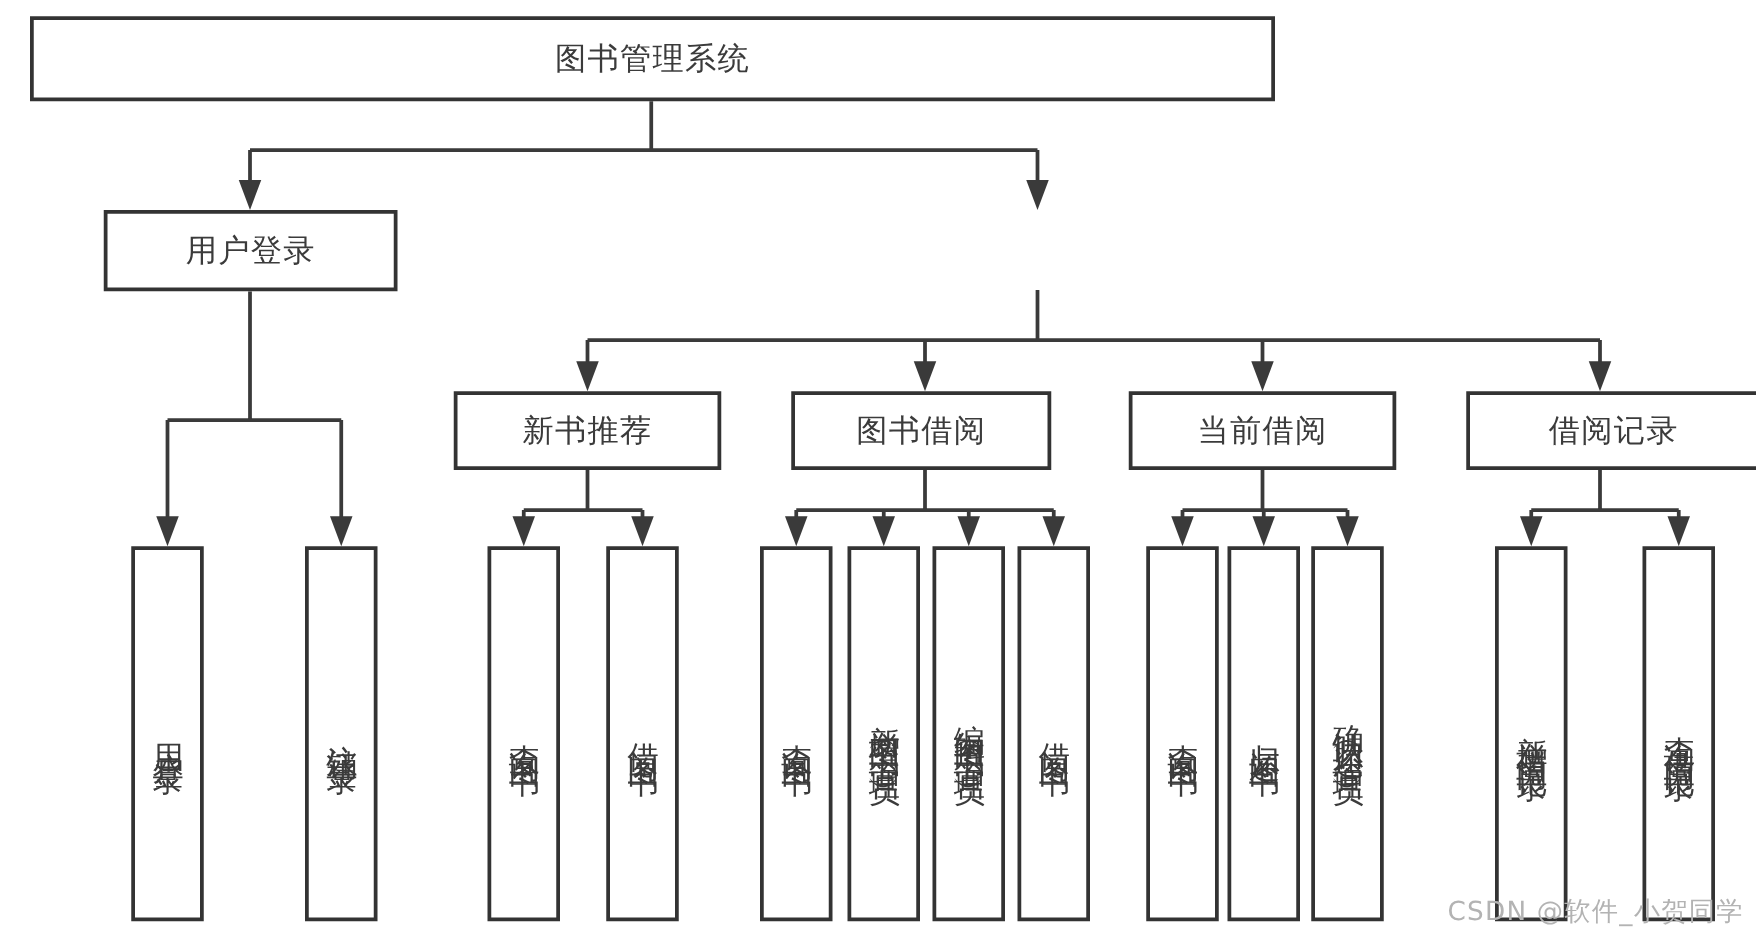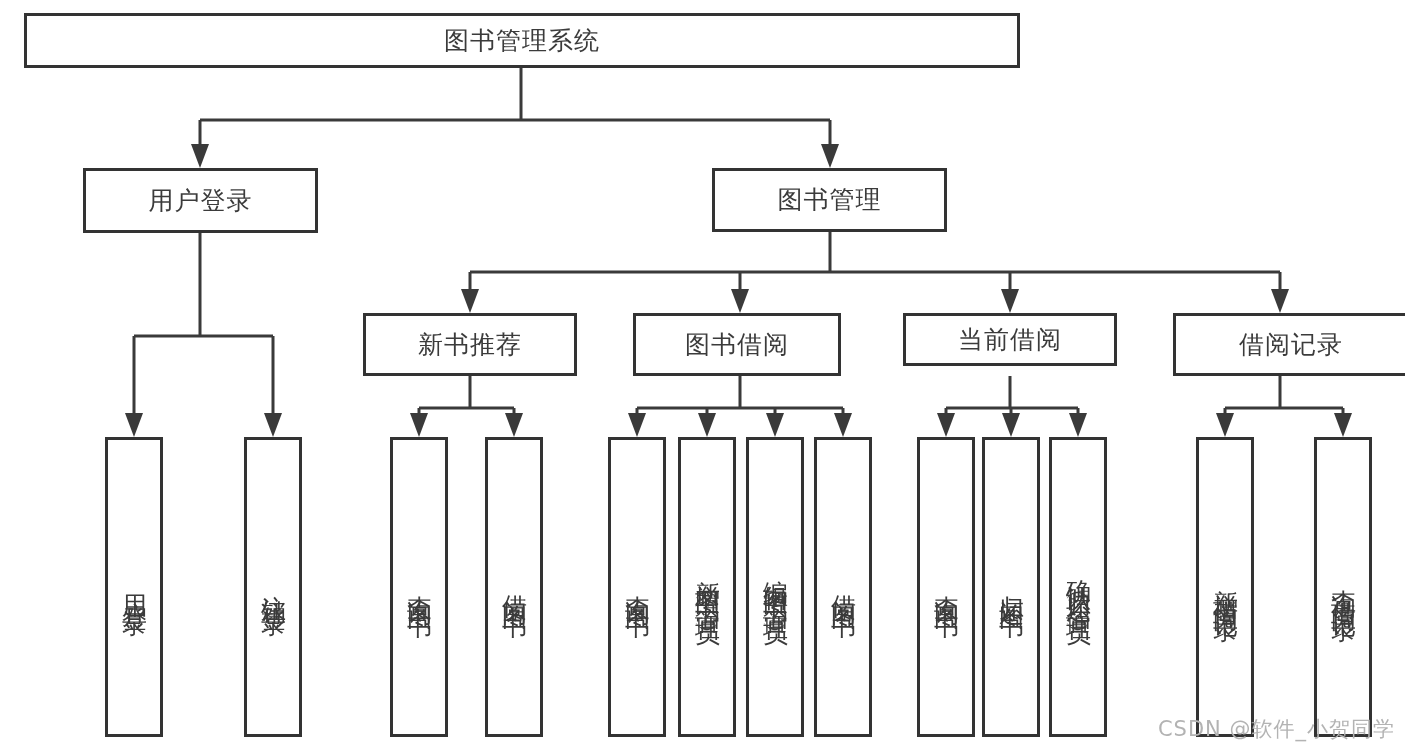--- a/index.html
+++ b/index.html
@@ -36,26 +36,26 @@
     display: flex;
     align-items: center;
     justify-content: center;
     font-size: 25px;
     letter-spacing: 1px;
     z-index: 2;
     line-height: 1.2;
     white-space: nowrap;
   }
   
-  .n-root   { left: 24px;   top: 13px;  width: 996px; height: 55px; }
+  .n-root   { left: 24px;   top: 13px;  width: 996px; height: 68px; }
   .n-login  { left: 83px;   top: 168px; width: 235px; height: 65px; }
   .n-mgmt   { left: 712px;  top: 168px; width: 235px; height: 64px; }
   .n-l3-0   { left: 363px;  top: 313px; width: 214px; height: 63px; }
   .n-l3-1   { left: 633px;  top: 313px; width: 208px; height: 63px; }
-  .n-l3-2   { left: 903px;  top: 313px; width: 214px; height: 53px; }
+  .n-l3-2   { left: 903px;  top: 313px; width: 214px; height: 63px; }
   .n-l3-3   { left: 1173px; top: 313px; width: 236px; height: 63px; }
   
   .leaf {
     top: 437px;
     width: 58px;
     height: 300px;
     writing-mode: vertical-rl;
     text-orientation: mixed;
     letter-spacing: 6px;
     font-size: 25px;
@@ -109,21 +109,20 @@
       M628 413 L646 413 L637 437 Z  M698 413 L716 413 L707 437 Z
       M766 413 L784 413 L775 437 Z  M834 413 L852 413 L843 437 Z
       M937 413 L955 413 L946 437 Z  M1002 413 L1020 413 L1011 437 Z
       M1069 413 L1087 413 L1078 437 Z
       M1216 413 L1234 413 L1225 437 Z  M1334 413 L1352 413 L1343 437 Z"></path>
   </svg>
 
   <div class="node n-root">图书管理系统</div>
 
   <div class="node n-login">用户登录</div>
-  <div class="node n-mgmt">图书管理</div>
 
   <div class="node n-l3-0">新书推荐</div>
   <div class="node n-l3-1">图书借阅</div>
   <div class="node n-l3-2">当前借阅</div>
   <div class="node n-l3-3">借阅记录</div>
 
   <div class="node leaf lf-0">用户登录</div>
   <div class="node leaf lf-1">注销登录</div>
 
   <div class="node leaf lf-2">查询图书</div>

